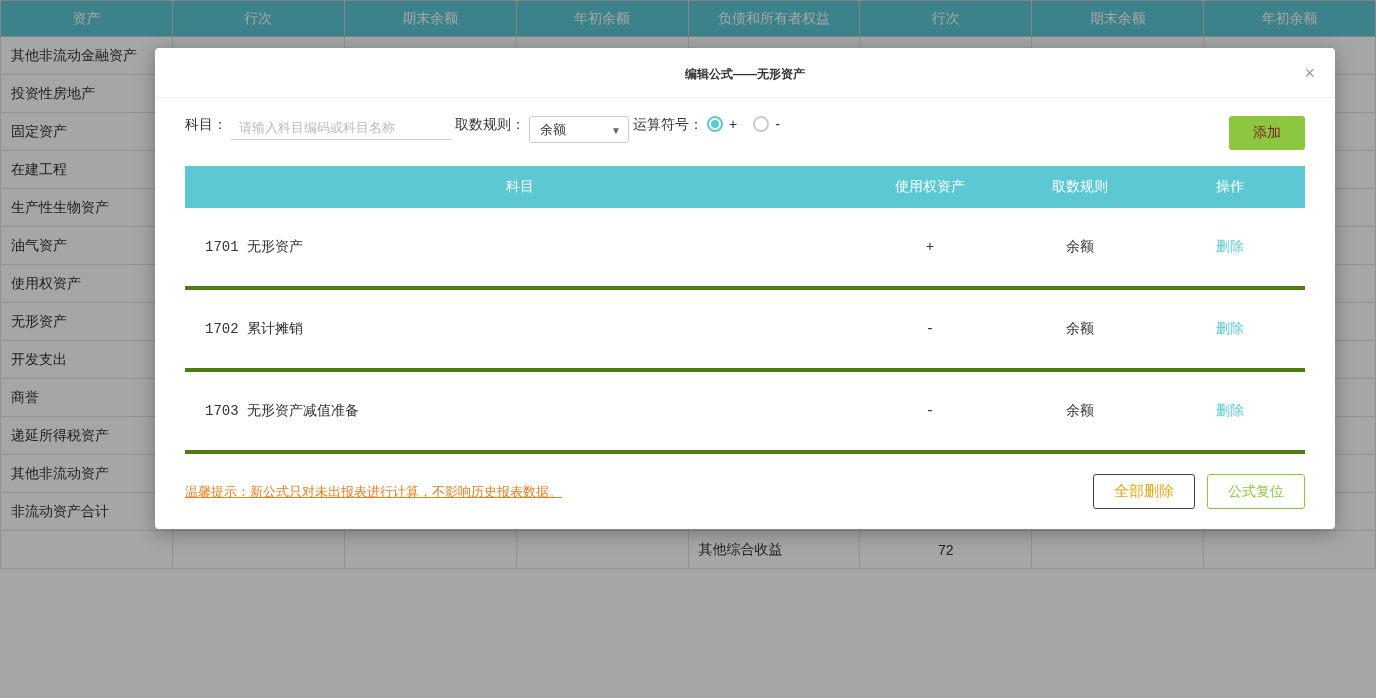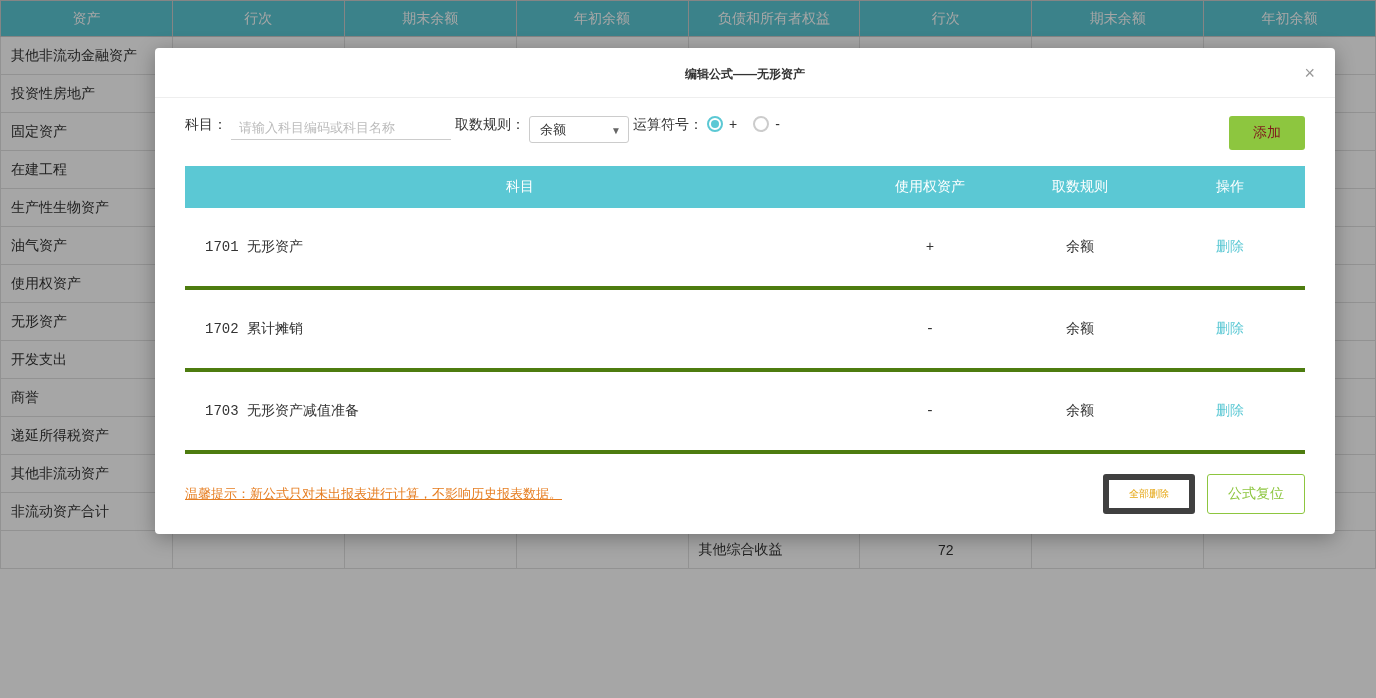--- a/index.html
+++ b/index.html
@@ -272,25 +272,25 @@
       text-decoration: underline;
     }
 
     .footer-btns {
       display: flex;
       gap: 12px;
     }
 
     .outline-btn {
       background: #fff;
-      border: 6px solid #404040;
+      border: 1px solid #404040;
       color: #e6a817;
       padding: 7px 20px;
       border-radius: 3px;
-      font-size: 10px;
+      font-size: 15px;
       cursor: pointer;
     }
 
     .outline-btn-green {
       background: #fff;
       border: 1px solid #8dc63f;
       color: #8dc63f;
       padding: 7px 20px;
       border-radius: 3px;
       font-size: 14px;

